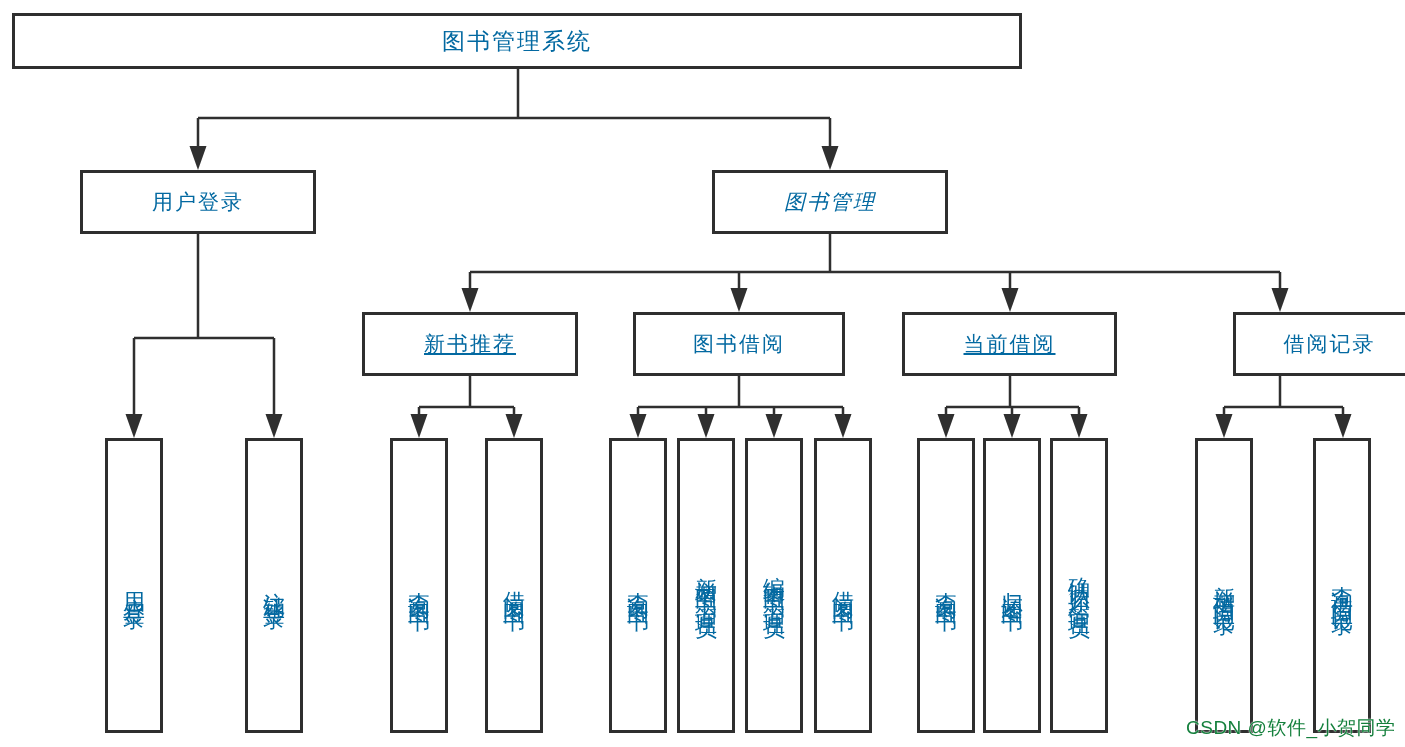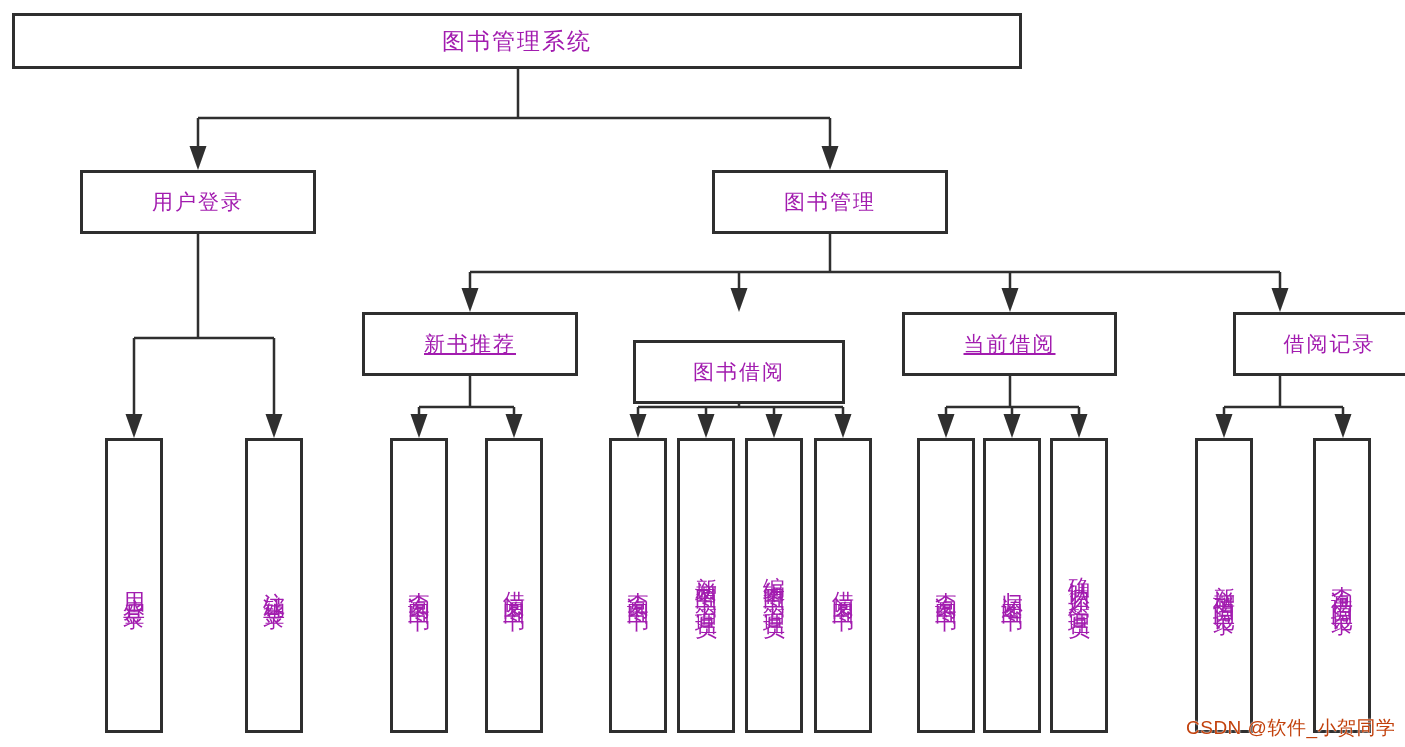--- a/index.html
+++ b/index.html
@@ -22,42 +22,42 @@
     height: 747px;
   }
   .box {
     position: absolute;
     box-sizing: border-box;
     border: 3px solid #2f2f2f;
     background: #ffffff;
     display: flex;
     align-items: center;
     justify-content: center;
-    color: #a21caf;
+    color: #0369a1;
   }
   .box .label {
     white-space: nowrap;
   }
   .lvl1 .label { font-size: 23px; letter-spacing: 2px; }
   .lvl2 .label, .lvl3 .label { font-size: 21px; letter-spacing: 2px; }
   .leaf .label {
     writing-mode: vertical-rl;
     text-orientation: upright;
     font-size: 22px;
     letter-spacing: 6px;
     white-space: normal;
     line-height: 1;
   }
   .watermark {
     position: absolute;
     left: 1186px;
     top: 715px;
     font-size: 19px;
     letter-spacing: 0.5px;
-    color: #c2410c;
+    color: #15803d;
     text-shadow: 0 0 2px #ffffff, 0 0 1px #ffffff;
     white-space: nowrap;
   }
 </style>
 </head>
 <body>
 
 <div class="canvas">
 
   <svg class="connectors" viewBox="0 0 1405 747" xmlns="http://www.w3.org/2000/svg">
@@ -100,28 +100,28 @@
     </g>
   </svg>
 
   <div class="box lvl1" style="left:12px; top:13px; width:1010px; height:56px;">
     <span class="label">图书管理系统</span>
   </div>
 
   <div class="box lvl2" style="left:80px; top:170px; width:236px; height:64px;">
     <span class="label">用户登录</span>
   </div>
-  <div class="box lvl2" style="left:712px; top:170px; width:236px; height:64px;">
+  <div class="box lvl2" style="left:712px; top:170px; width:236px; height:64px;font-style:italic;">
     <span class="label">图书管理</span>
   </div>
 
   <div class="box lvl3" style="left:362px; top:312px; width:216px; height:64px;text-decoration:underline;">
     <span class="label">新书推荐</span>
   </div>
-  <div class="box lvl3" style="left:633px; top:312px; width:212px; height:64px;margin-top:28px;">
+  <div class="box lvl3" style="left:633px; top:312px; width:212px; height:64px;">
     <span class="label">图书借阅</span>
   </div>
   <div class="box lvl3" style="left:902px; top:312px; width:215px; height:64px;text-decoration:underline;">
     <span class="label">当前借阅</span>
   </div>
   <div class="box lvl3" style="left:1233px; top:312px; width:193px; height:64px;">
     <span class="label">借阅记录</span>
   </div>
 
   <div class="box leaf" style="left:105px; top:438px; width:58px; height:295px;">

